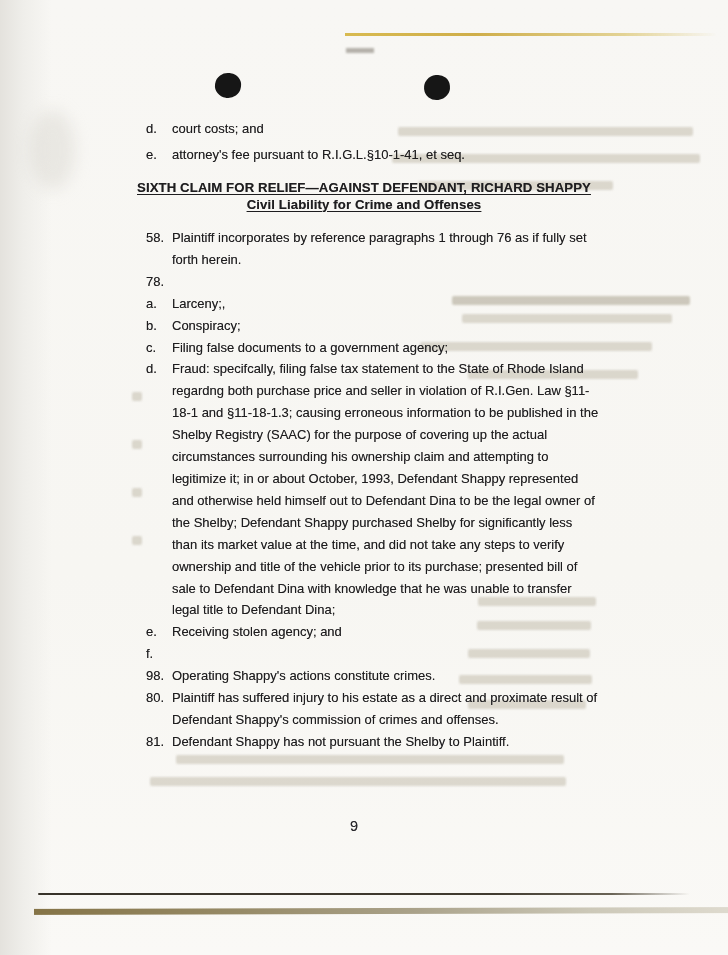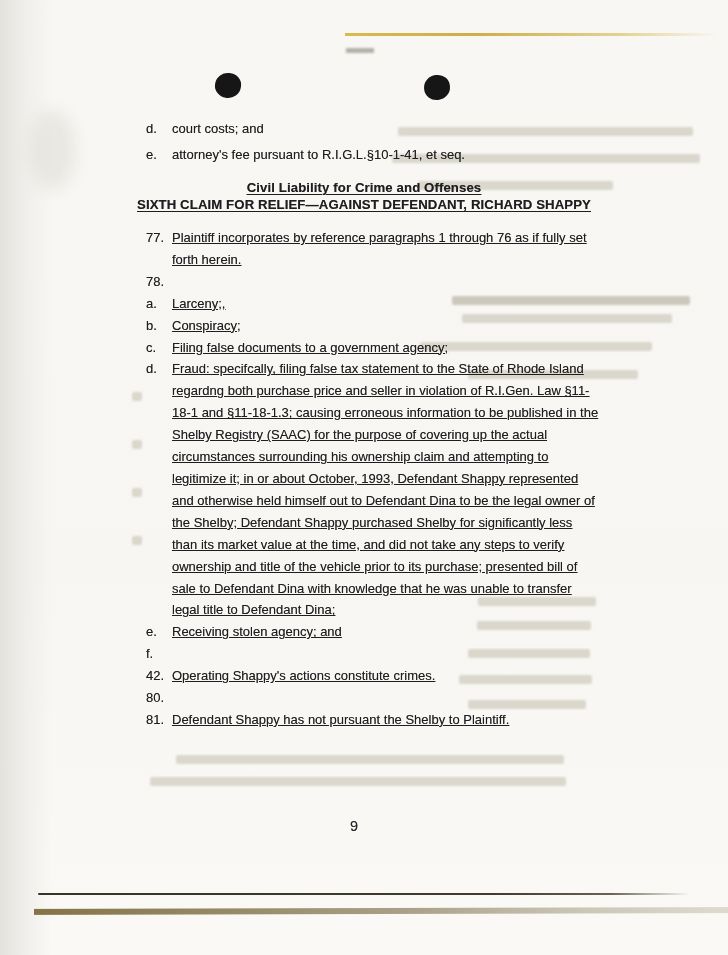--- a/index.html
+++ b/index.html
@@ -67,21 +67,21 @@
     text-decoration-thickness: 1.4px;
     text-underline-offset: 2px;
   }
 
   .paras {
     position: absolute; left: 146px; top: 227px; width: 500px;
     font-size: 13px; line-height: 21.9px;
   }
   .para { display: flex; }
   .para .marker { width: 26px; flex: none; }
-  .para .ptext { white-space: nowrap; text-decoration: underline; }
+  .para .ptext { white-space: nowrap; }
 
   .page-number {
     position: absolute; left: 0; top: 818px; width: 708px;
     text-align: center; font-size: 14.5px; color: #26252a;
   }
 
   
   .ghost {
     position: absolute; height: 9px;
     background: rgba(152,143,117,0.30);
@@ -147,28 +147,28 @@
         <span class="ptext">court costs; and</span>
       </div>
 
       <div class="row">
         <span class="marker">e.</span>
         <span class="ptext">attorney's fee pursuant to R.I.G.L.§10-1-41, et seq.</span>
       </div>
     </div>
 
   <div class="claim-heading doc-text">
+    <div class="hl">SIXTH CLAIM FOR RELIEF—AGAINST DEFENDANT, RICHARD SHAPPY</div>
     <div class="hl">Civil Liability for Crime and Offenses</div>
-    <div class="hl">SIXTH CLAIM FOR RELIEF—AGAINST DEFENDANT, RICHARD SHAPPY</div>
   </div>
 
   <div class="paras doc-text">
 
       <div class="para">
-        <span class="marker">77.</span>
+        <span class="marker">58.</span>
         <span class="ptext">Plaintiff incorporates by reference paragraphs 1 through 76 as if fully set<br>forth herein.</span>
       </div>
 
       <div class="para">
         <span class="marker">78.</span>
       </div>
 
       <div class="para">
         <span class="marker">a.</span>
         <span class="ptext">Larceny;,</span>
@@ -192,26 +192,27 @@
       <div class="para">
         <span class="marker">e.</span>
         <span class="ptext">Receiving stolen agency; and</span>
       </div>
 
       <div class="para">
         <span class="marker">f.</span>
       </div>
 
       <div class="para">
-        <span class="marker">42.</span>
+        <span class="marker">98.</span>
         <span class="ptext">Operating Shappy's actions constitute crimes.</span>
       </div>
 
       <div class="para">
         <span class="marker">80.</span>
+        <span class="ptext">Plaintiff has suffered injury to his estate as a direct and proximate result of<br>Defendant Shappy's commission of crimes and offenses.</span>
       </div>
 
       <div class="para">
         <span class="marker">81.</span>
         <span class="ptext">Defendant Shappy has not pursuant the Shelby to Plaintiff.</span>
       </div>
     </div>
 
   <div class="page-number doc-text">9</div>
 

